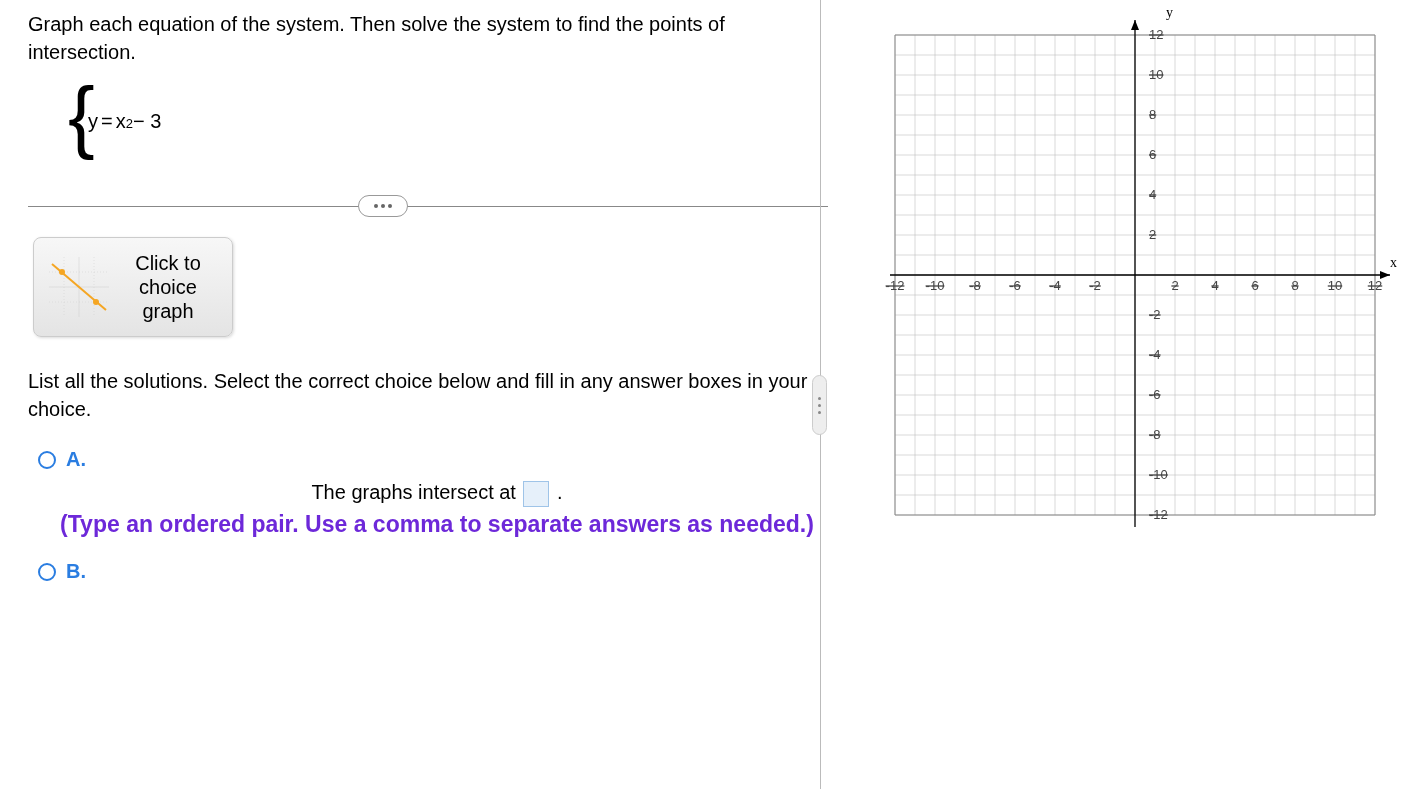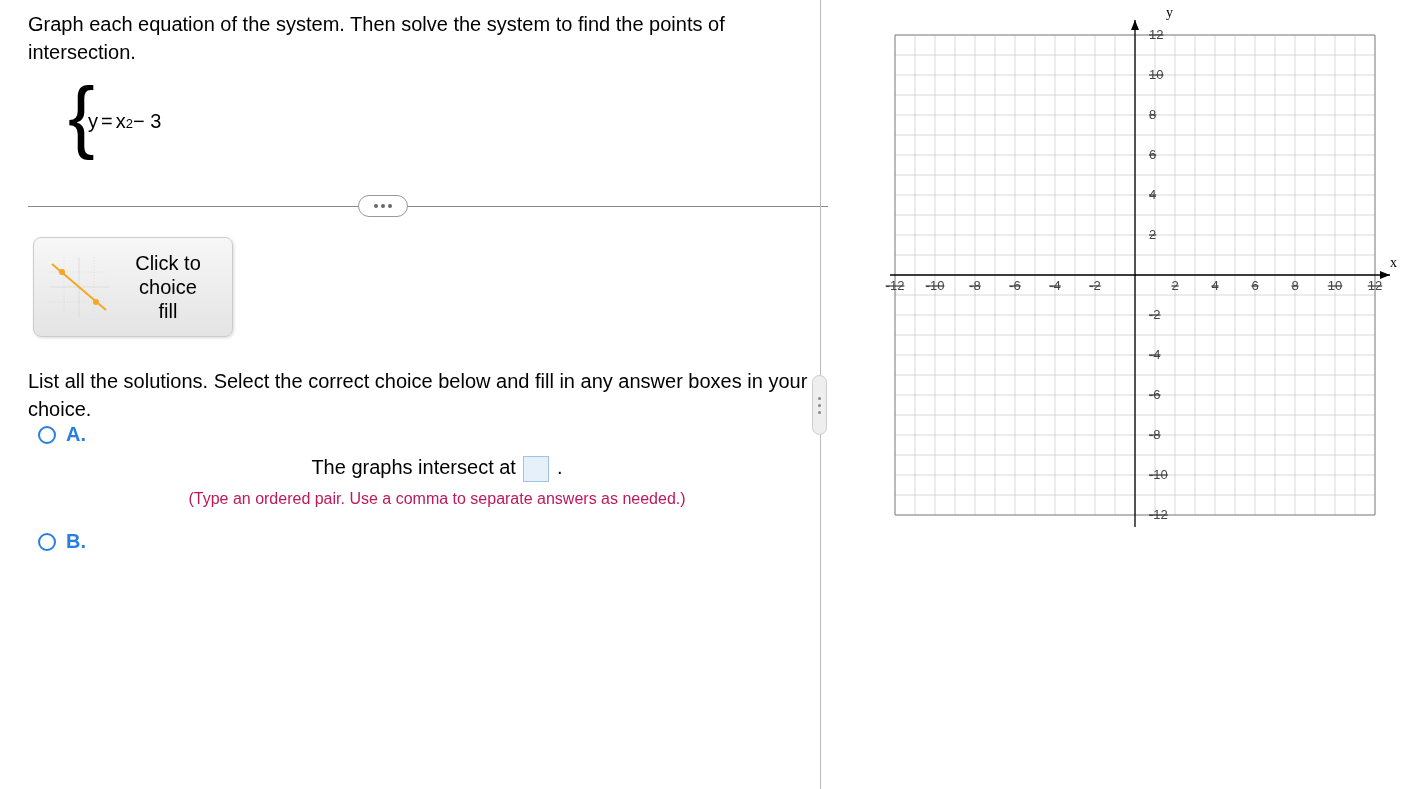--- a/index.html
+++ b/index.html
@@ -107,20 +107,21 @@
     }
     .graph-btn-text {
       font-size: 20px;
       text-align: center;
       line-height: 1.2;
       flex: 1;
     }
     .solutions-instruction {
       font-size: 20px;
       line-height: 1.4;
+      margin-bottom: 25px;
     }
     .choice {
       display: flex;
       align-items: flex-start;
       margin-bottom: 6px;
       margin-left: 10px;
     }
     .radio {
       width: 18px;
       height: 18px;
@@ -144,21 +145,21 @@
     }
     .answer-box {
       display: inline-block;
       width: 26px;
       height: 26px;
       background: #e6f0fa;
       border: 1px solid #9fc4e8;
       vertical-align: middle;
       margin: 0 2px;
     }
-    .hint-text { color: #be185d; font-size: 16px; }
+    .hint-text { color: #6d28d9; font-size: 23px; font-weight: bold; }
     .collapse-handle {
       position: absolute;
       left: 812px;
       top: 375px;
       width: 15px;
       height: 60px;
       background: #eee;
       border: 1px solid #ccc;
       border-radius: 8px;
       display: flex;
@@ -228,21 +229,21 @@
           <line x1="50" y1="5" x2="50" y2="65" stroke-dasharray="1 2"></line>
         </g>
         <line x1="8" y1="12" x2="62" y2="58" stroke="#f5a623" stroke-width="2"></line>
         <circle cx="18" cy="20" r="3" fill="#f5a623"></circle>
         <circle cx="52" cy="50" r="3" fill="#f5a623"></circle>
       </svg>
     </div>
     <div class="graph-btn-text">
       <span>Click to</span><br>
       <span>choice</span><br>
-      <span>fill</span>
+      <span>graph</span>
     </div>
   </div>
 
   <div class="solutions-instruction">List all the solutions. Select the correct choice below and fill in any answer boxes in your choice.</div>
 
   <div class="choice">
     <div class="radio"></div>
     <div class="choice-letter">A.</div>
   </div>
   <div class="choice-body">

